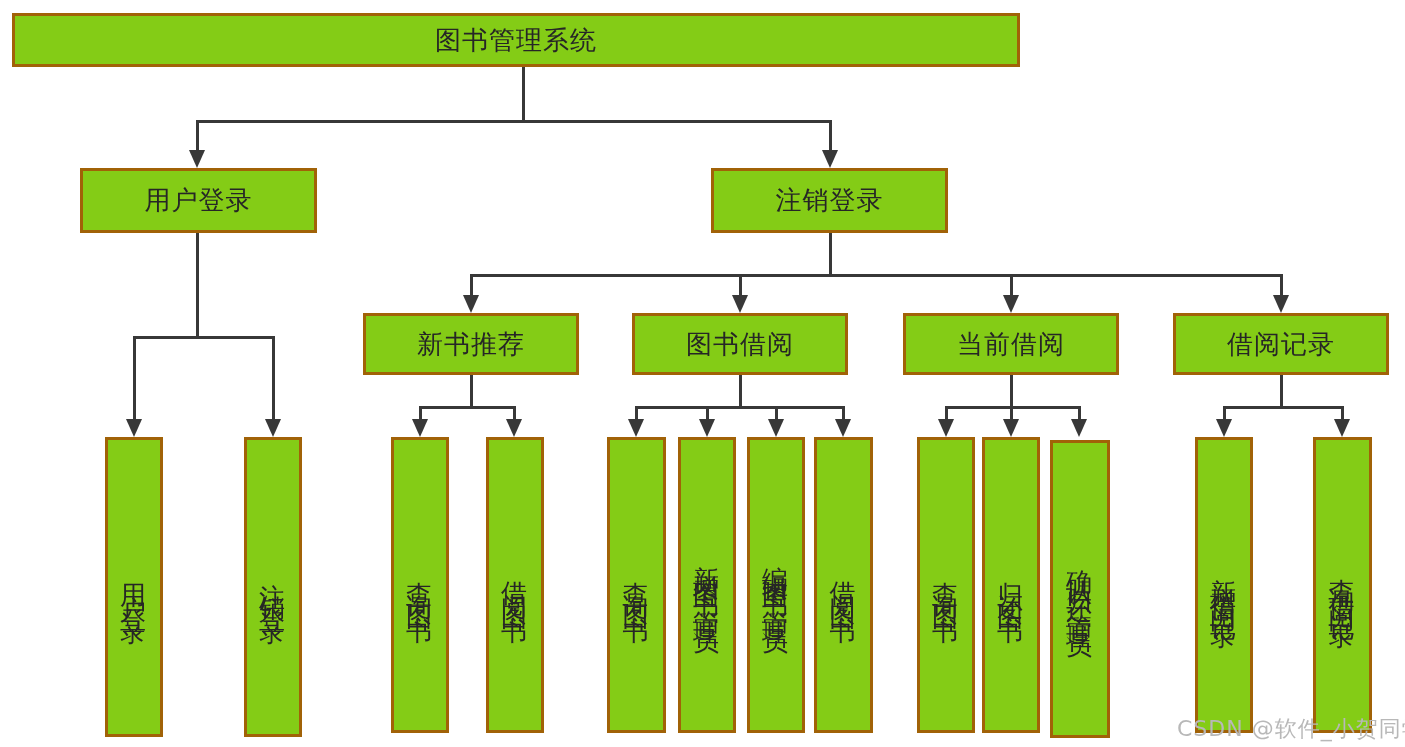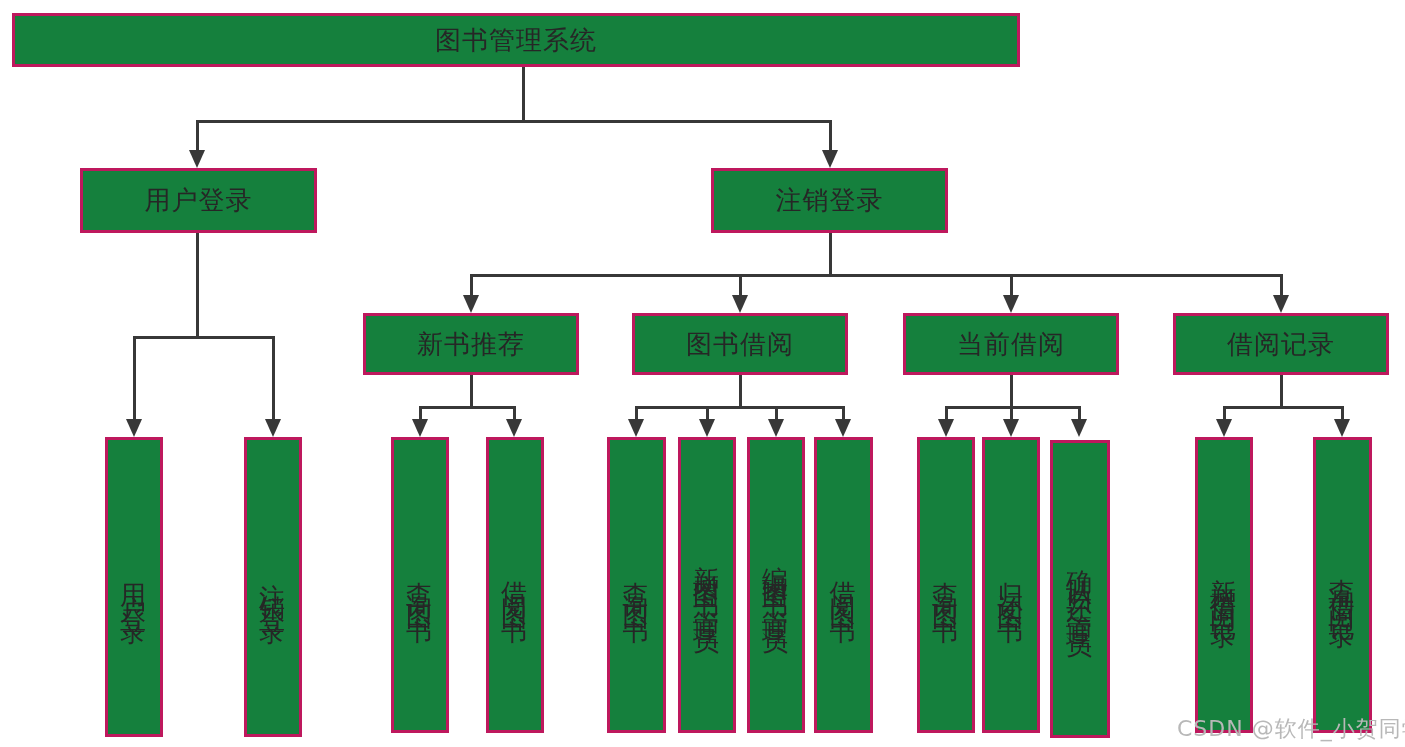--- a/index.html
+++ b/index.html
@@ -6,22 +6,22 @@
   .canvas{
     position:relative;
     width:1405px;height:747px;
     background:#fff;
     font-family:"DejaVu Sans","Liberation Sans",sans-serif;
     overflow:hidden;
   }
   .box{
     position:absolute;
     box-sizing:border-box;
-    border:3px solid #be185d;
-    background:#15803d;
+    border:3px solid #a16207;
+    background:#84cc16;
     display:flex;
     align-items:center;
     justify-content:center;
     color:#262626;
     font-size:26px;
     letter-spacing:1px;
     white-space:nowrap;
   }
   .vbox{
     writing-mode:vertical-rl;

